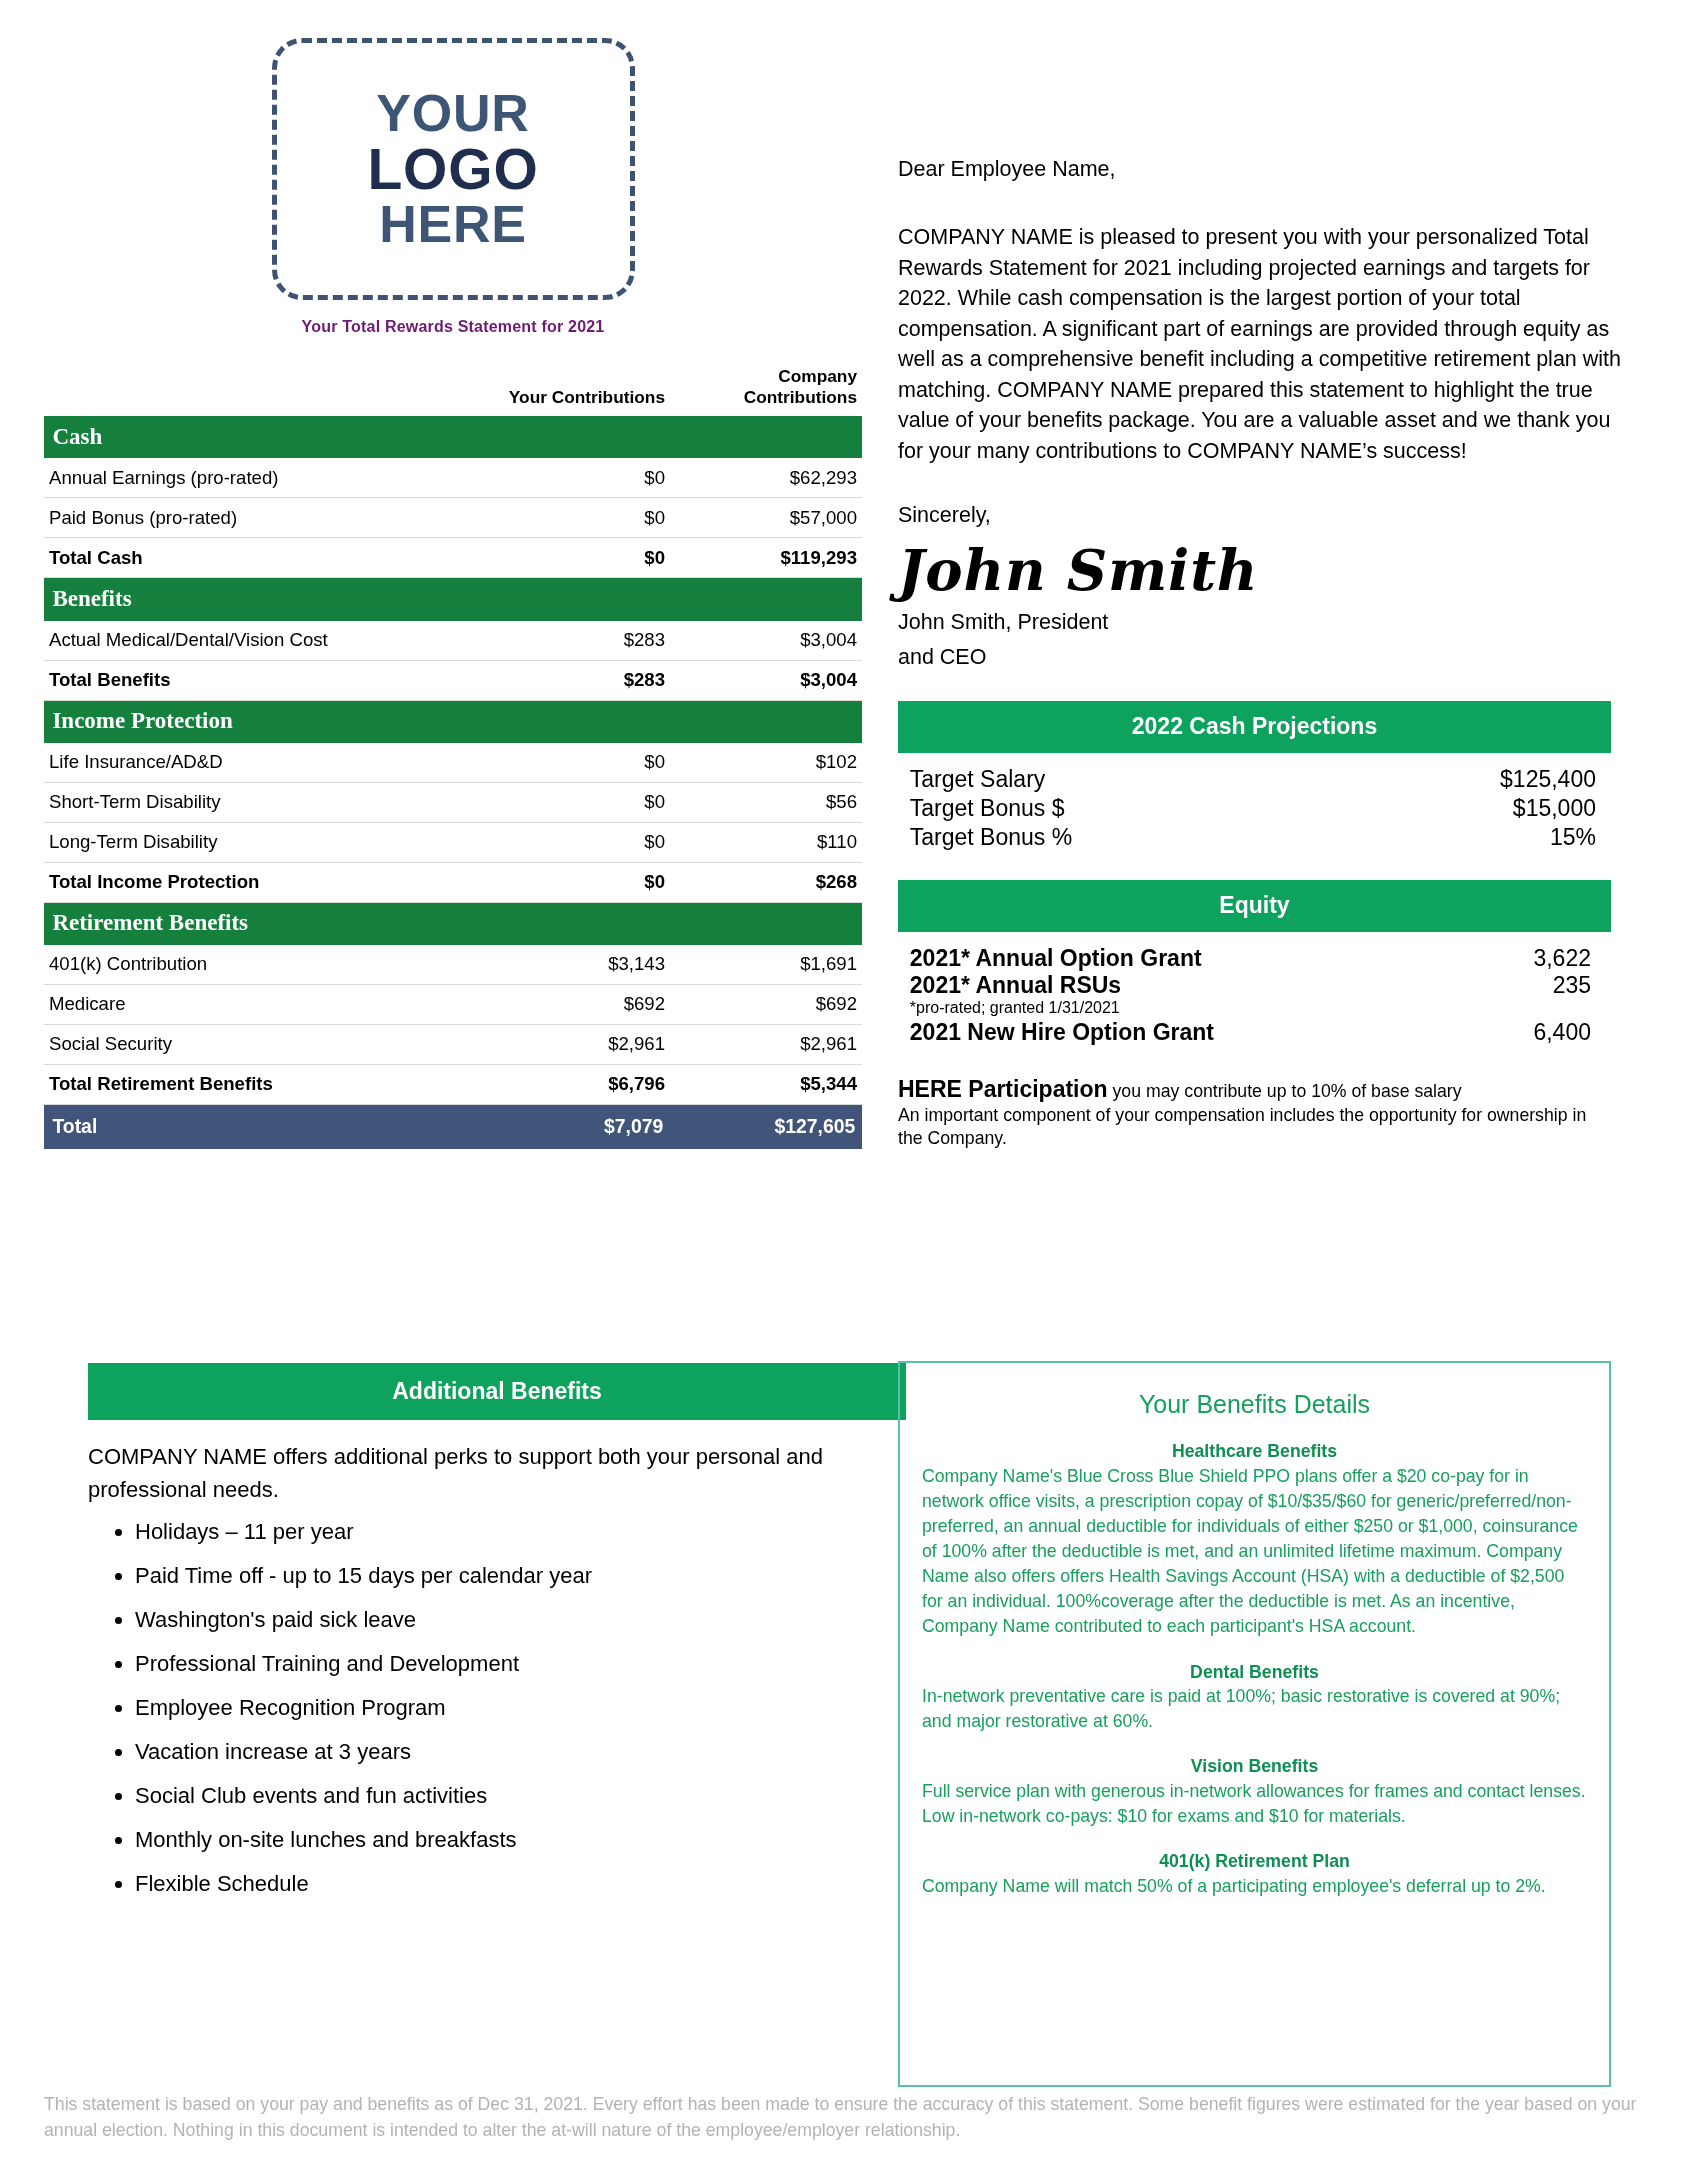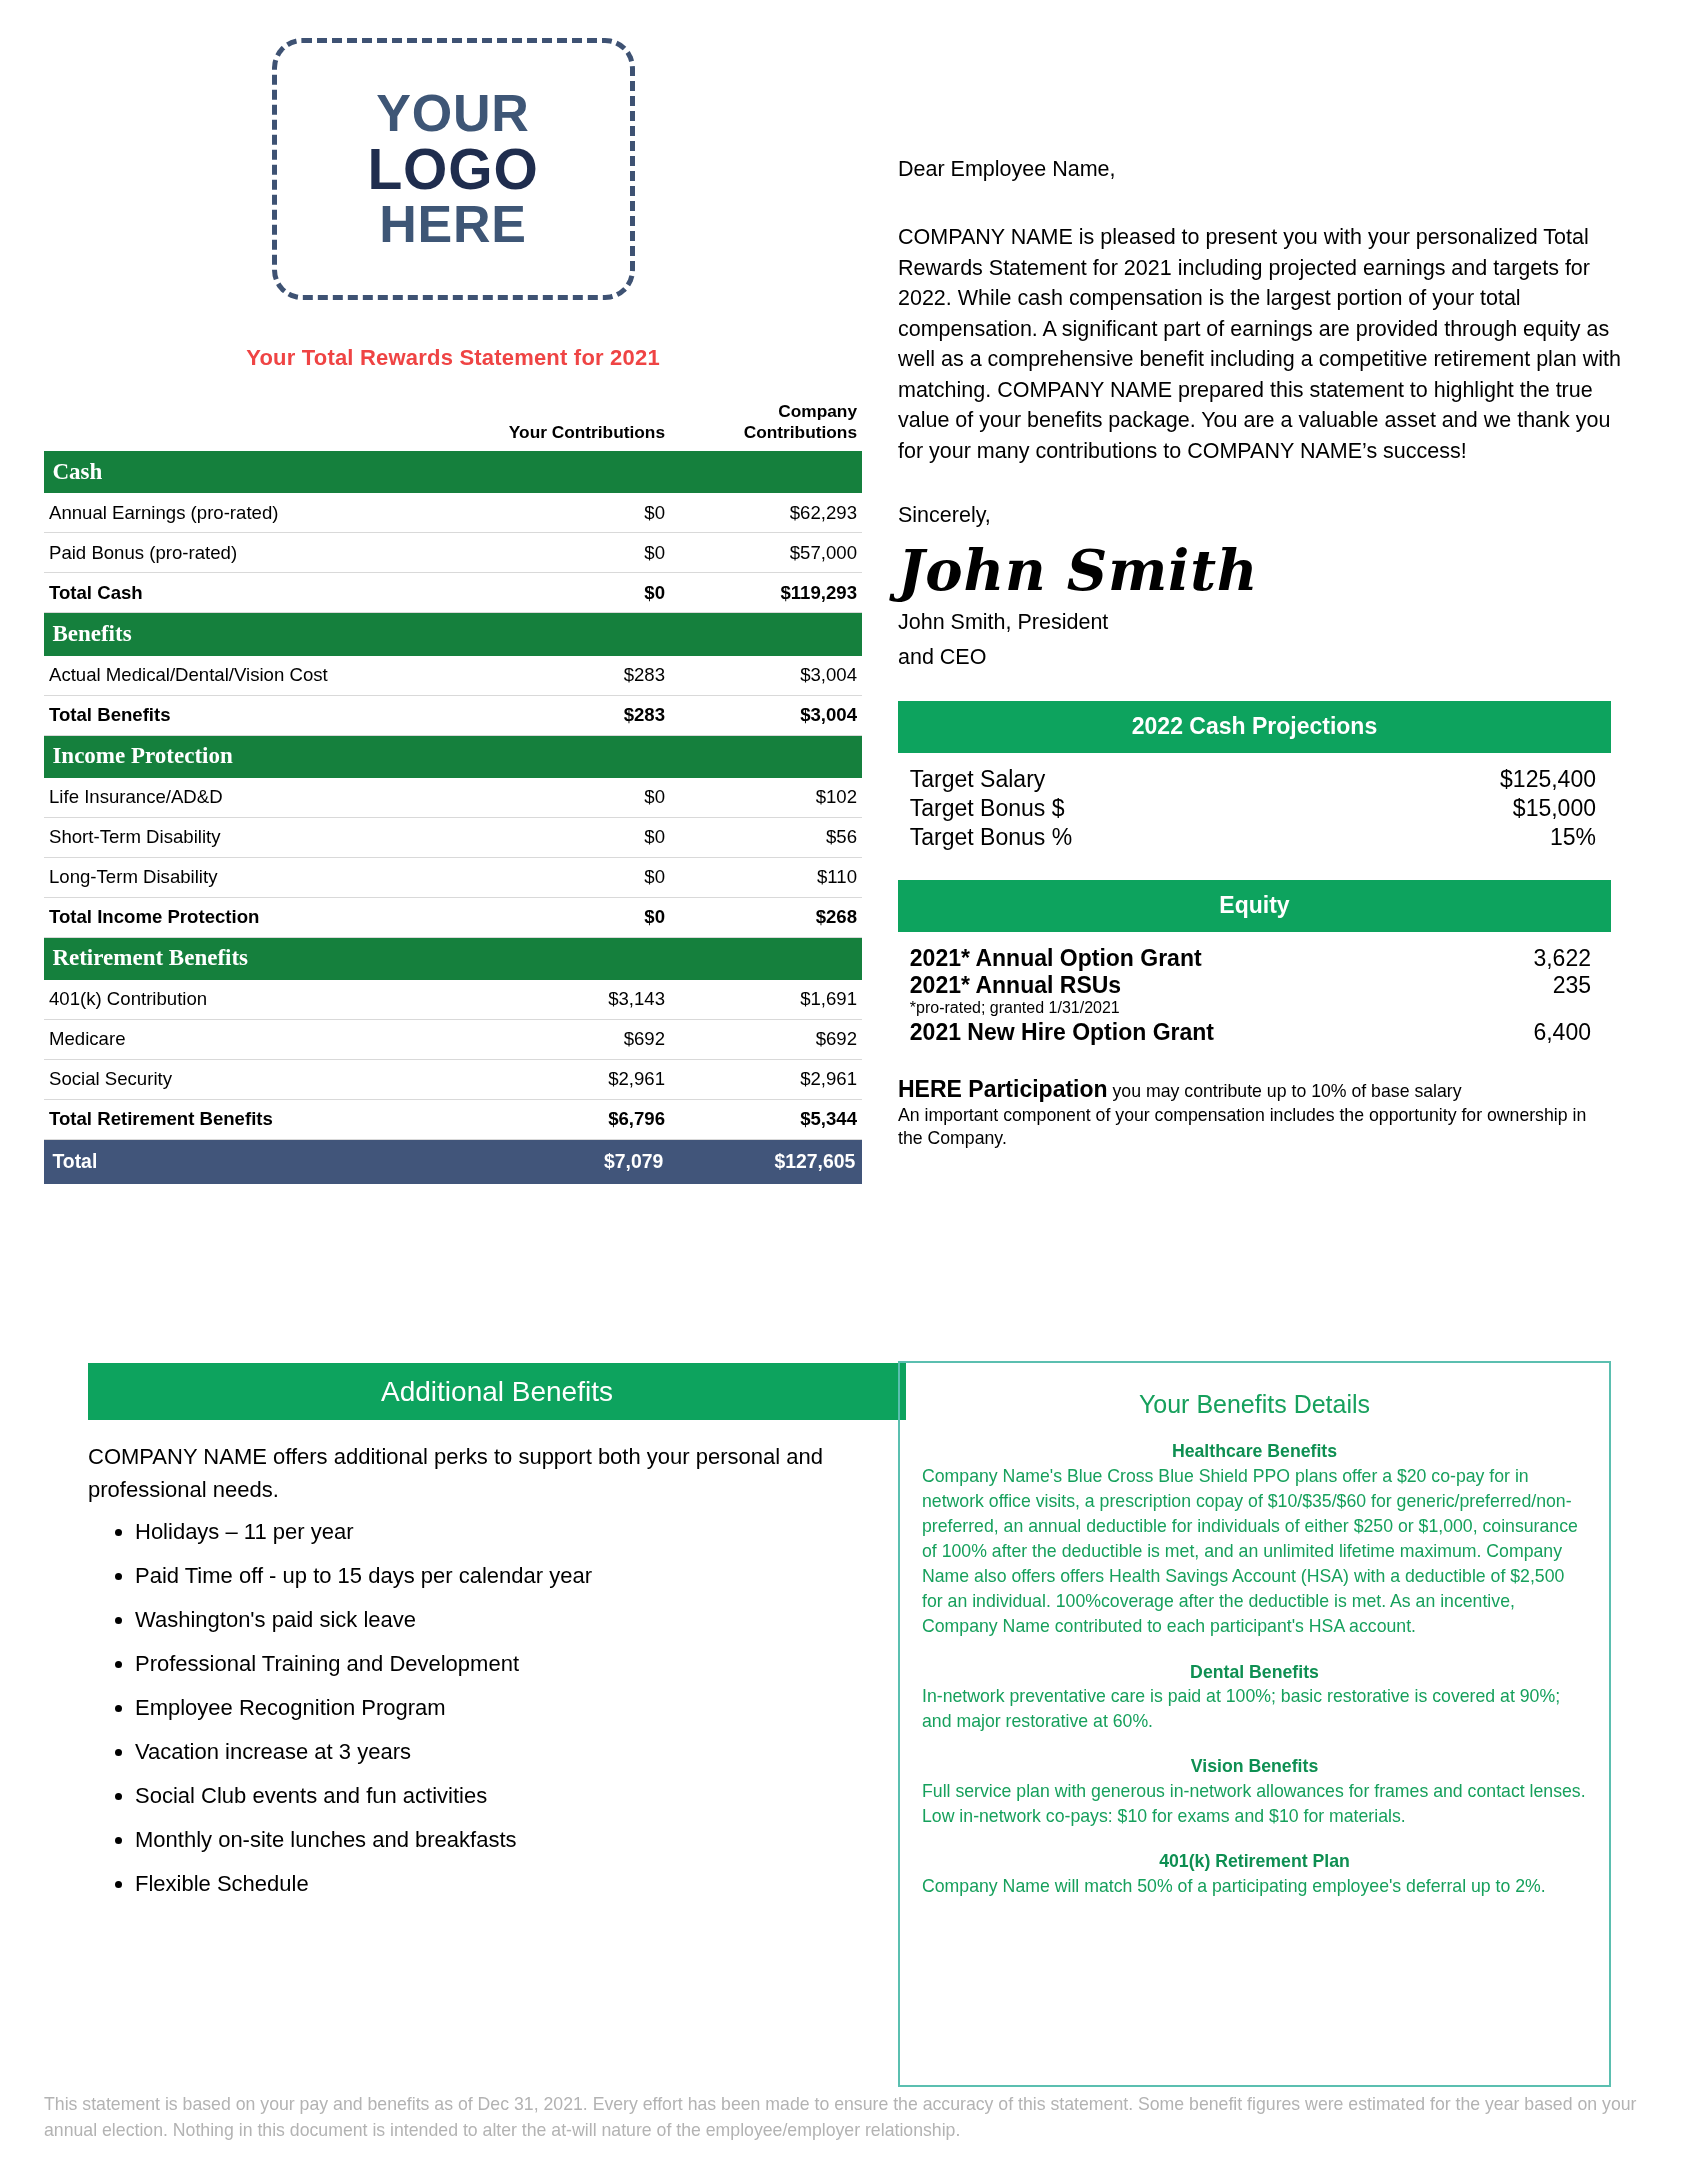--- a/index.html
+++ b/index.html
@@ -25,22 +25,22 @@
   }
   .logo-line{
     font-weight:bold;letter-spacing:0.8px;line-height:1.02;
     font-family:"Liberation Sans","DejaVu Sans",sans-serif;
   }
   .logo-l1{font-size:52px;color:#3e5676;}
   .logo-l2{font-size:57px;color:#1f2d4e;font-weight:bold;}
   .logo-l3{font-size:52px;color:#3e5676;}
 
   .stmt-title{
-    text-align:center;font-size:22px;font-weight:bold;
-    margin-top:45px;letter-spacing:0.2px;color:#ef4444;
+    text-align:center;font-size:16px;font-weight:bold;
+    margin-top:18px;letter-spacing:0.2px;color:#701a75;
   }
 
   
   .rw-table{width:818px;margin-top:30px;border-collapse:collapse;table-layout:fixed;}
   .rw-table col.c1{width:432px;}
   .rw-table col.c2{width:194px;}
   .rw-table col.c3{width:192px;}
   .rw-table th.colhead{
     font-size:17.3px;font-weight:bold;text-align:right;
     padding:0 5px 8.4px 0;vertical-align:bottom;color:#000;
@@ -60,21 +60,21 @@
   tr.grand td{
     background:#41557a;color:#fff;font-weight:bold;height:44px;
     vertical-align:middle;font-size:19.4px;
   }
   tr.grand td.lbl{padding-left:8.4px;}
   tr.grand td.v{text-align:right;padding-right:6.7px;}
 
   
   .addl-head{
     position:absolute;left:44px;top:1357px;width:818px;height:57px;
-    background:#0da35e;color:#fff;font-weight:normal;font-size:28px;
+    background:#0da35e;color:#fff;font-weight:bold;font-size:23px;
     display:flex;align-items:center;justify-content:center;
   }
   .addl-body{position:absolute;left:44px;top:1434px;width:793px;}
   .addl-intro{font-size:22px;line-height:1.5;color:#000;}
   .addl-list{margin:15px 0 0 0;padding-left:47px;}
   .addl-list li{font-size:22px;line-height:1.0;margin-bottom:22px;color:#000;}
 
   
   .right-col{position:absolute;left:898px;top:0;width:742px;}
   .letter{margin-top:157px;}

